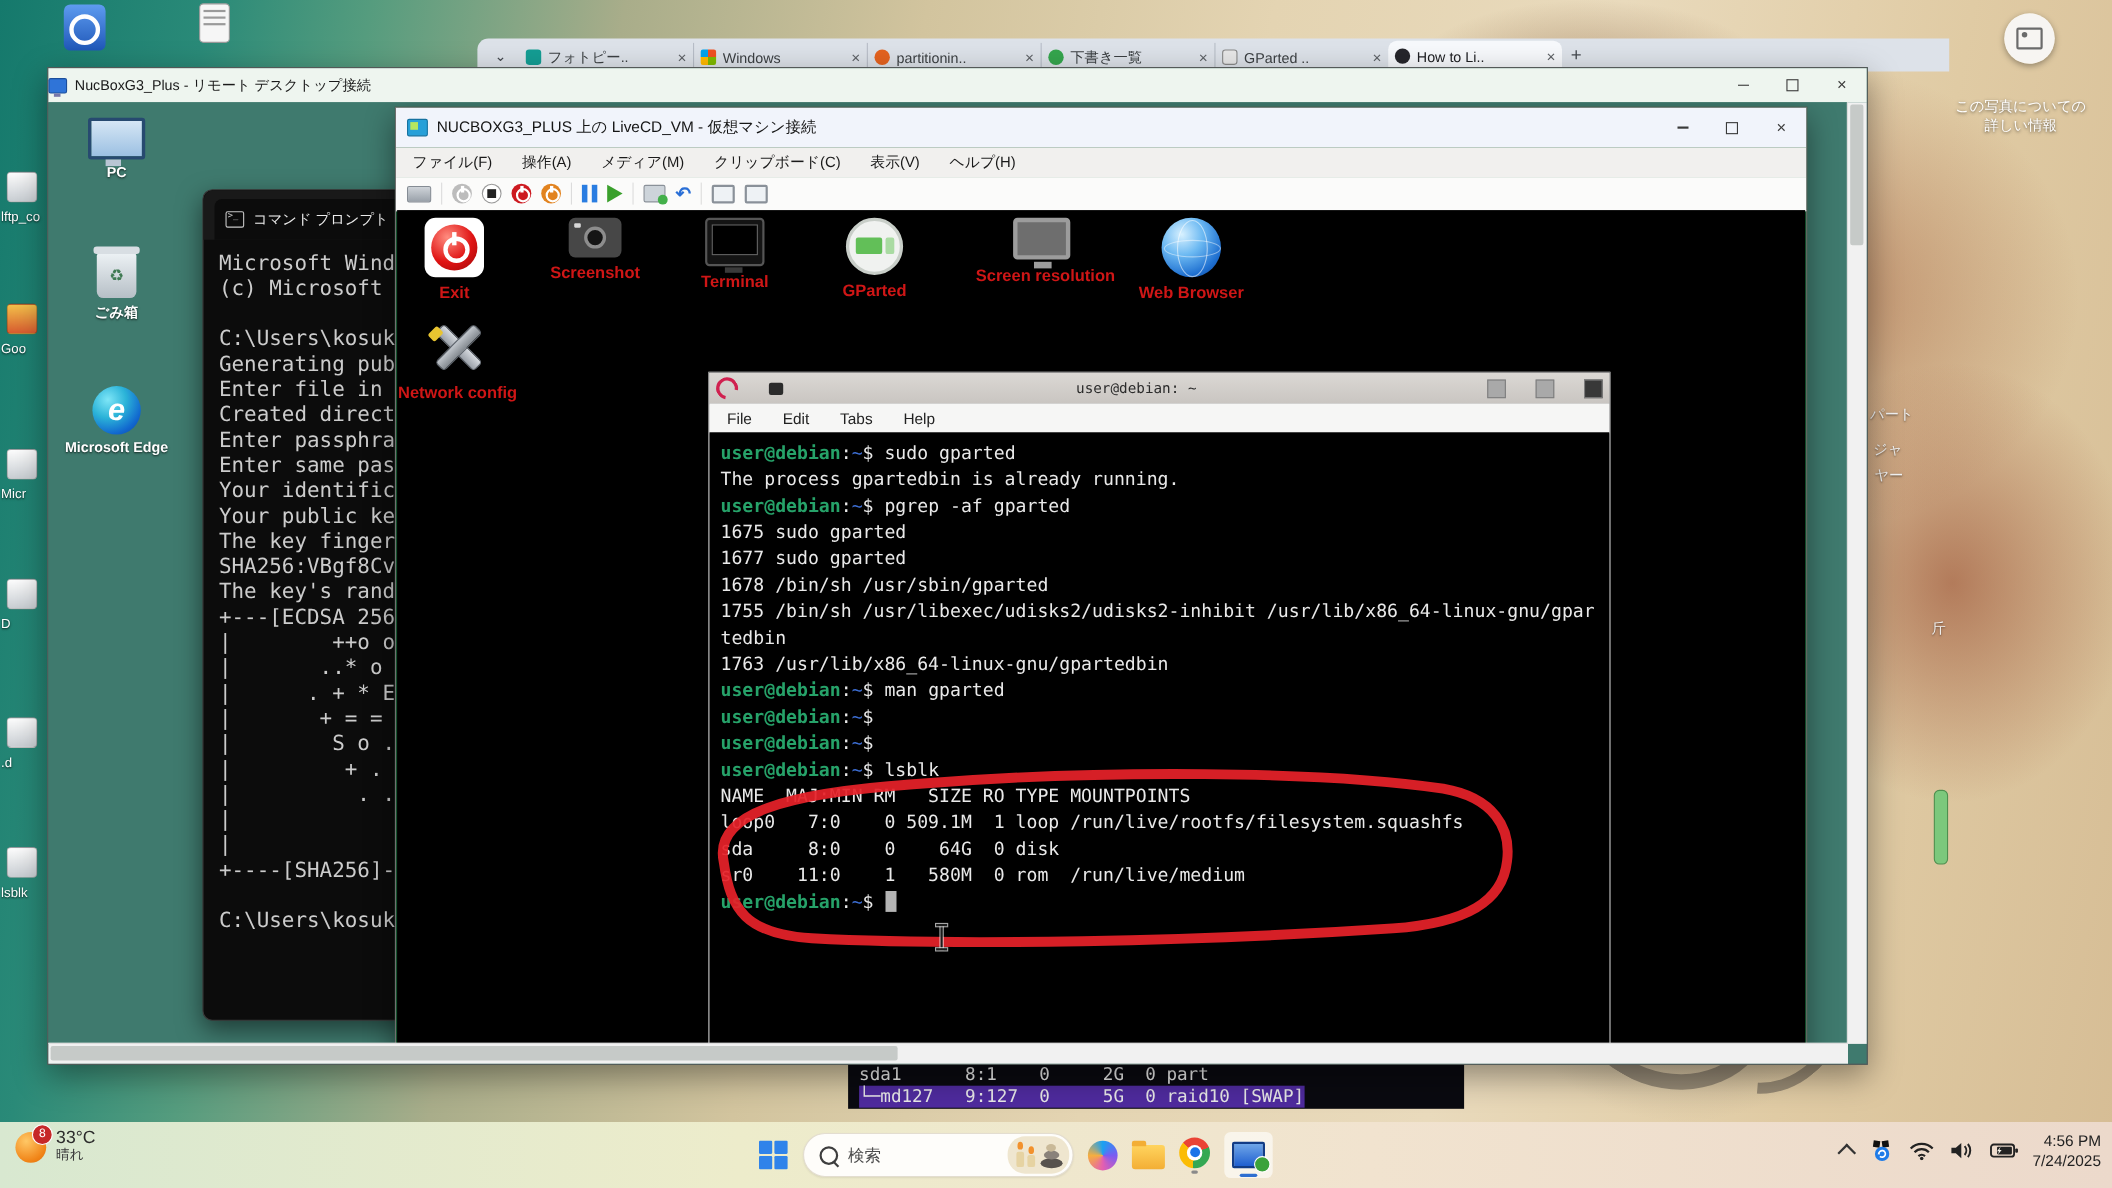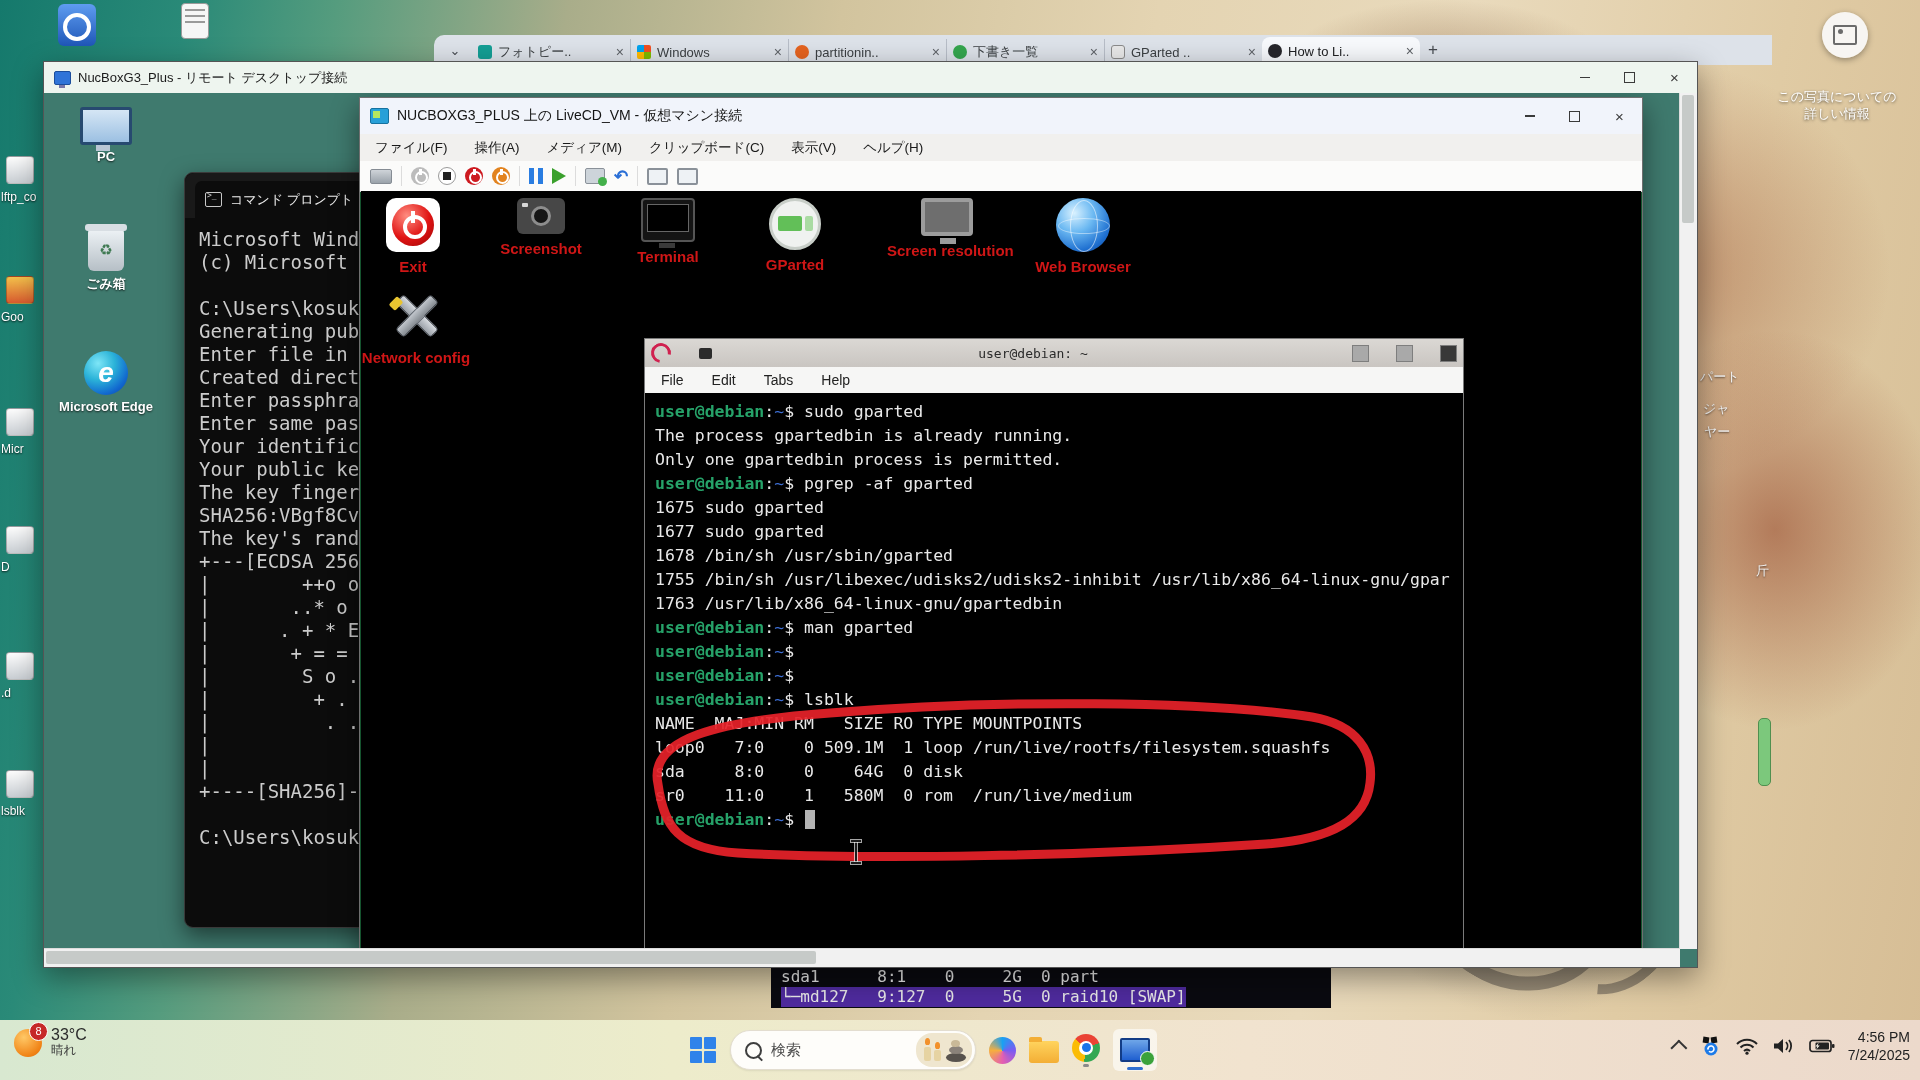--- a/index.html
+++ b/index.html
@@ -38,21 +38,21 @@
   .ic-dark{background:#26262b;border-radius:50%;}
   .tab-lb{flex:1;white-space:nowrap;overflow:hidden;}
   .tab-x{color:#5f6368;font-size:14px;margin-left:4px;}
   .tab-new{width:26px;height:26px;color:#45494f;font-size:17px;display:flex;align-items:center;justify-content:center;margin-bottom:2px;}
   
   #code-strip{left:771px;top:966px;width:560px;height:42px;background:#0a0a10;z-index:2;padding:1px 10px;box-sizing:border-box;}
   #code-strip pre{margin:0;font:16px/20px "DejaVu Sans Mono",monospace;color:#e8e8e8;}
   #code-line2{background:#4f2b9e;display:inline-block;}
   
   #rdp{left:43px;top:61px;width:1653px;height:905px;background:#3f7a6e;border:1px solid #555;box-shadow:0 10px 28px rgba(0,0,0,.4);z-index:3;}
-  #rdp-title{left:0;top:0;right:0;height:31px;background:#eef5ef;display:flex;align-items:center;padding-left:10px;}
+  #rdp-title{left:0;top:0;right:0;height:31px;background:#eef5ef;display:flex;align-items:center;}
   .mini-mon{width:15px;height:12px;background:#2f74d8;border:1px solid #1b4e9c;border-radius:2px;position:relative;margin-right:7px;}
   .mini-mon::after{content:"";position:absolute;left:4px;bottom:-4px;width:6px;height:3px;background:#77a;}
   #rdp-title .t{font-size:13px;color:#1a1a1a;}
   .winbtns{margin-left:auto;display:flex;height:100%;}
   .winbtn{width:45px;height:100%;display:flex;align-items:center;justify-content:center;color:#3a3a3a;}
   .glyph-min{width:10px;height:1.5px;background:#3a3a3a;display:inline-block;}
   .glyph-max{width:9px;height:9px;border:1.5px solid #3a3a3a;display:inline-block;}
   .glyph-x{font-size:15px;line-height:1;}
   #rdp-client{left:0;top:31px;right:17px;bottom:18px;background:#3f7a6e;overflow:hidden;}
   #rdp-vscroll{right:0;top:31px;bottom:18px;width:17px;background:#f1f1f1;border-left:1px solid #dcdcdc;}
@@ -439,26 +439,26 @@
           </div>
           <div id="term-menu" class="abs">
               <span>File</span>
               <span>Edit</span>
               <span>Tabs</span>
               <span>Help</span>
             </div>
           <div id="term-body" class="abs">
               <div class="tline"><span class="tp-user">user@debian</span><span>:</span><span class="tp-path">~</span><span>$ </span><span>sudo gparted</span></div>
               <div class="tline">The process gpartedbin is already running.</div>
-              <div class="tline">Only one gpartedbin process is permitted.</div>
               <div class="tline"><span class="tp-user">user@debian</span><span>:</span><span class="tp-path">~</span><span>$ </span><span>pgrep -af gparted</span></div>
               <div class="tline">1675 sudo gparted</div>
               <div class="tline">1677 sudo gparted</div>
               <div class="tline">1678 /bin/sh /usr/sbin/gparted</div>
               <div class="tline">1755 /bin/sh /usr/libexec/udisks2/udisks2-inhibit /usr/lib/x86_64-linux-gnu/gpar</div>
+              <div class="tline">tedbin</div>
               <div class="tline">1763 /usr/lib/x86_64-linux-gnu/gpartedbin</div>
               <div class="tline"><span class="tp-user">user@debian</span><span>:</span><span class="tp-path">~</span><span>$ </span><span>man gparted</span></div>
               <div class="tline"><span class="tp-user">user@debian</span><span>:</span><span class="tp-path">~</span><span>$ </span></div>
               <div class="tline"><span class="tp-user">user@debian</span><span>:</span><span class="tp-path">~</span><span>$ </span></div>
               <div class="tline"><span class="tp-user">user@debian</span><span>:</span><span class="tp-path">~</span><span>$ </span><span>lsblk</span></div>
               <div class="tline">NAME  MAJ:MIN RM   SIZE RO TYPE MOUNTPOINTS</div>
               <div class="tline">loop0   7:0    0 509.1M  1 loop /run/live/rootfs/filesystem.squashfs</div>
               <div class="tline">sda     8:0    0    64G  0 disk </div>
               <div class="tline">sr0    11:0    1   580M  0 rom  /run/live/medium</div>
               <div class="tline"><span class="tp-user">user@debian</span><span>:</span><span class="tp-path">~</span><span>$ </span><span class="tcursor"></span></div>

